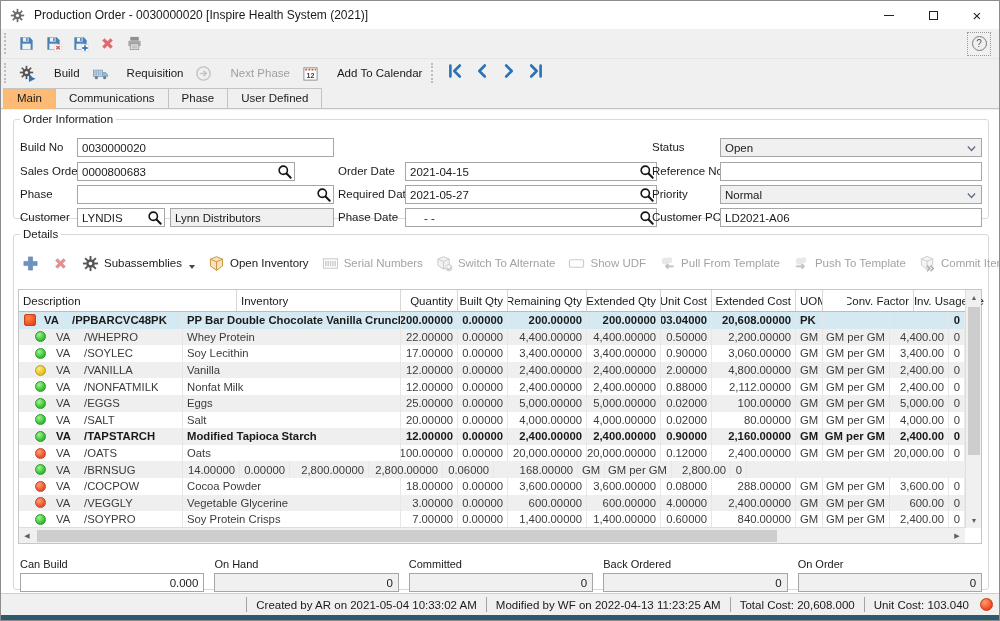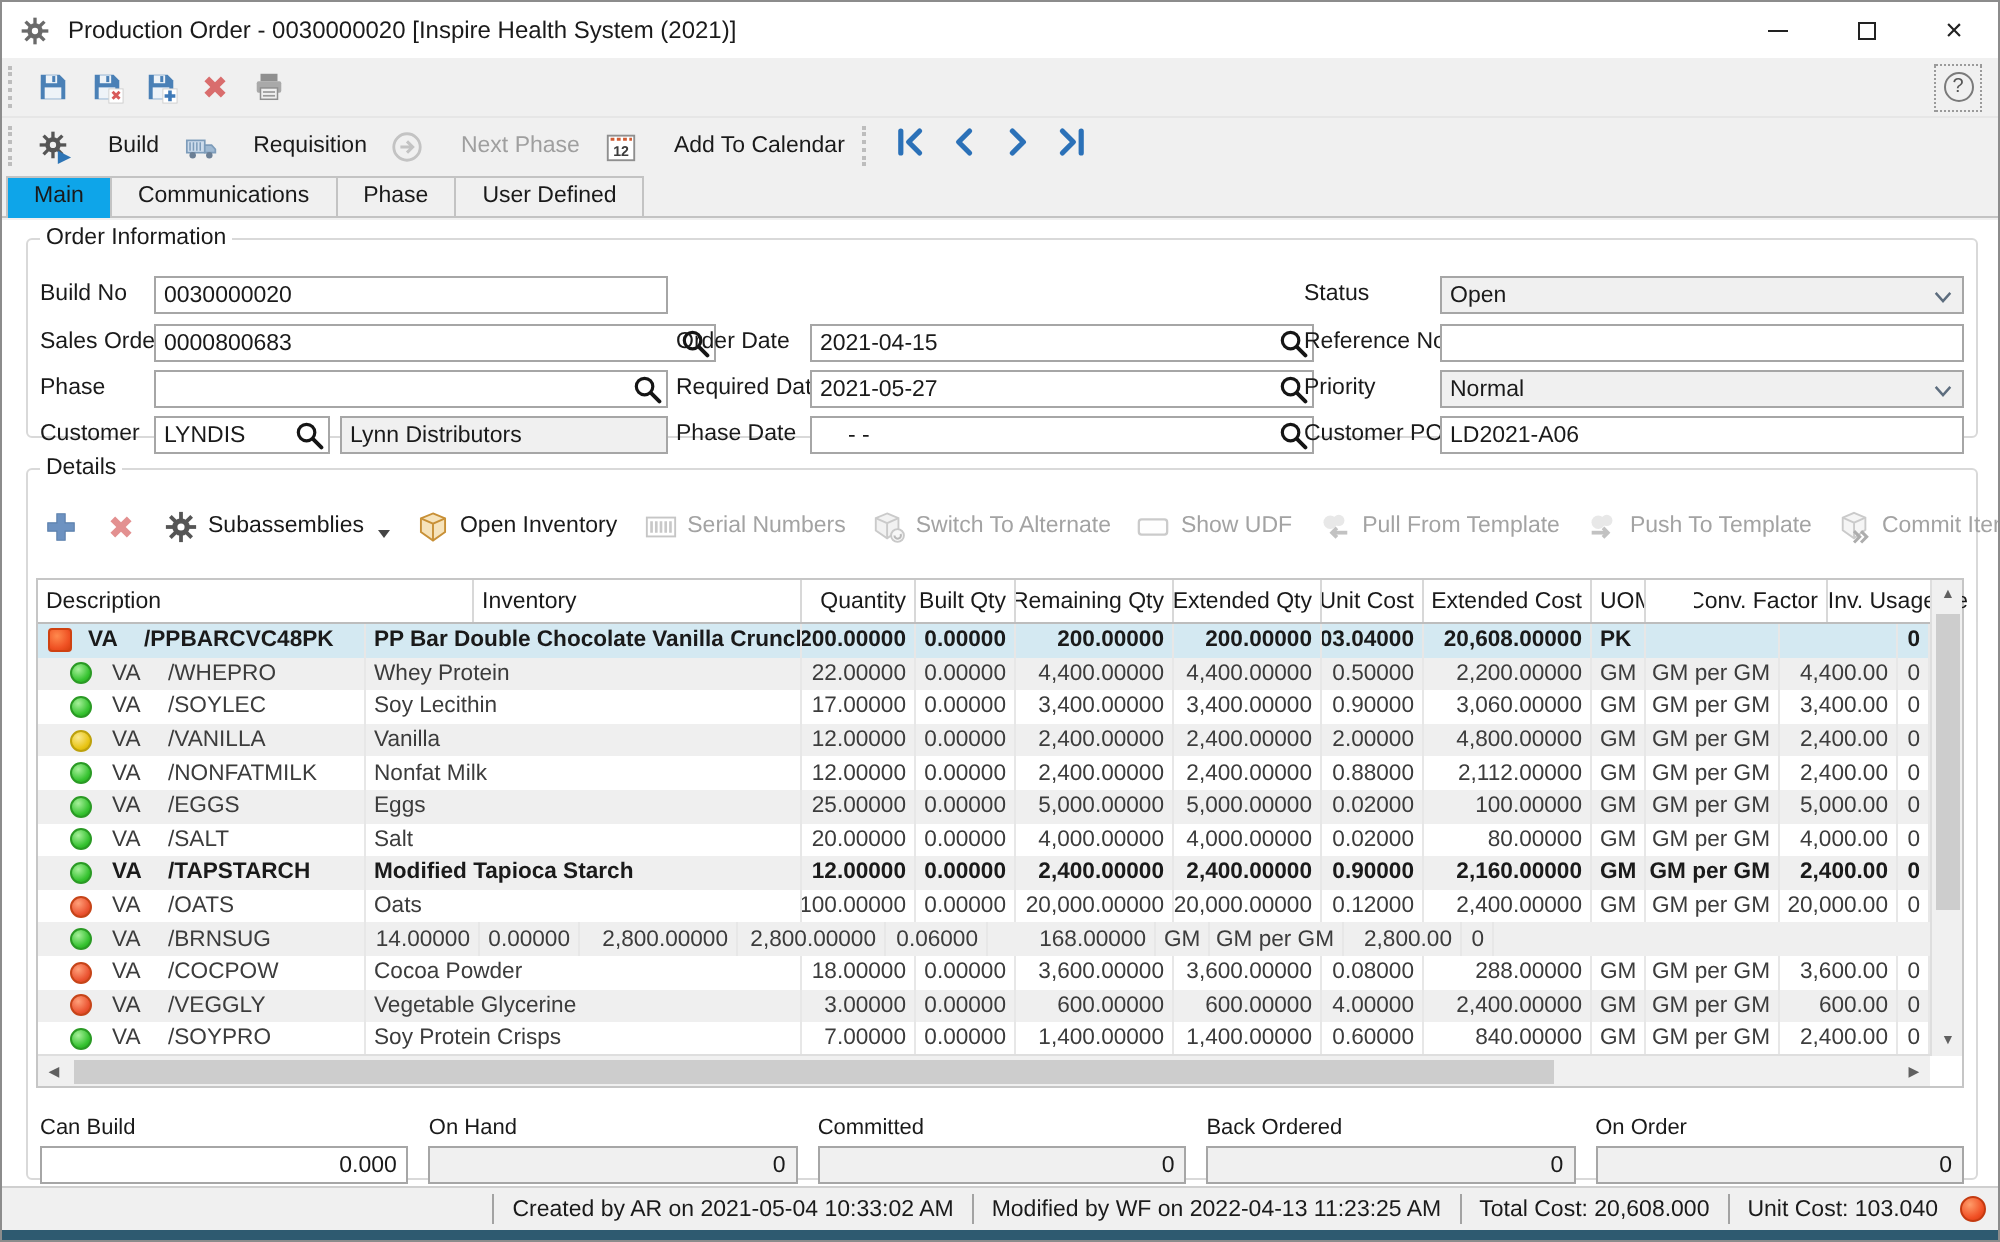--- a/index.html
+++ b/index.html
@@ -28,21 +28,21 @@
   .tb1 .tb-btn { padding:2px 5px; }
   .tb-btn.disabled { color:#9f9f9f; }
   .tb-btn.disabled svg { filter:grayscale(100%) opacity(.75); }
   .navgrp { display:flex; align-items:center; gap:9px; margin-left:6px; }
   .navgrp svg { width:18px; height:18px; }
   .help-btn { margin-left:auto; margin-right:8px; width:24px; height:24px; border:1px dotted #9a9a9a; display:flex; align-items:center; justify-content:center; }
   .help-q { width:15px; height:15px; border:1px solid #7a7a7a; border-radius:50%; font-size:10px; color:#555; display:flex; align-items:center; justify-content:center; }
   
   .tabstrip { position:absolute; left:0; right:0; top:86px; height:22px; display:flex; align-items:flex-end; border-bottom:1px solid #c3c3c3; background:#f0f0f0; padding-left:2px; }
   .tab { font-size:11.5px; padding:3px 13px 4px; border:1px solid #c3c3c3; border-bottom:none; background:#f0f0f0; margin-right:-1px; }
-  .tab.active { background:#0ea5e9; margin-bottom:-1px; padding-bottom:5px; font-weight:normal; }
+  .tab.active { background:#fdba74; margin-bottom:-1px; padding-bottom:5px; font-weight:normal; }
   
   .mainpanel { position:absolute; left:0; right:0; top:109px; height:483px; background:#fff; }
   fieldset.grp { position:absolute; border:1px solid #d9d9d9; border-radius:3px; background:#fff; }
   fieldset.grp legend { font-size:11.5px; padding:0 3px; margin-left:6px; }
   #order-info { left:12px; top:112px; width:976px; height:106px; }
   #details    { left:12px; top:227px; width:976px; height:362px; }
   .fld-label { position:absolute; font-size:11.5px; white-space:nowrap; }
   .inputbox { position:absolute; height:19px; border:1px solid #a6a6a6; background:#fff; font-size:11.5px; display:flex; align-items:center; padding:0 4px; overflow:hidden; white-space:nowrap; }
   .inputbox.readonly { background:#f0f0f0; }
   .inputbox.combo { background:#f0f0f0; }
@@ -258,21 +258,21 @@
 
   <fieldset class="grp" id="order-info">
     <legend>Order Information</legend>
 
     <span class="fld-label" style="left:6px;top:16px">Build No</span>
     <div class="inputbox" style="left:63px;top:13px;width:257px">
         <span>0030000020</span>
       </div>
 
     <span class="fld-label" style="left:6px;top:40px">Sales Order</span>
-    <div class="inputbox" style="left:63px;top:37px;width:281px">
+    <div class="inputbox" style="left:63px;top:37px;width:218px">
         <span>0000800683</span>
         <span class="sicon">
           <svg viewBox="0 0 16 16">
             <circle cx="6.7" cy="6.7" r="4.4" fill="none" stroke="#151515" stroke-width="1.7"></circle>
             <path d="M10.2 10.2 14.6 14.6" stroke="#151515" stroke-width="2.1" stroke-linecap="round"></path>
           </svg>
         </span>
       </div>
 
     <span class="fld-label" style="left:6px;top:63px">Phase</span>

